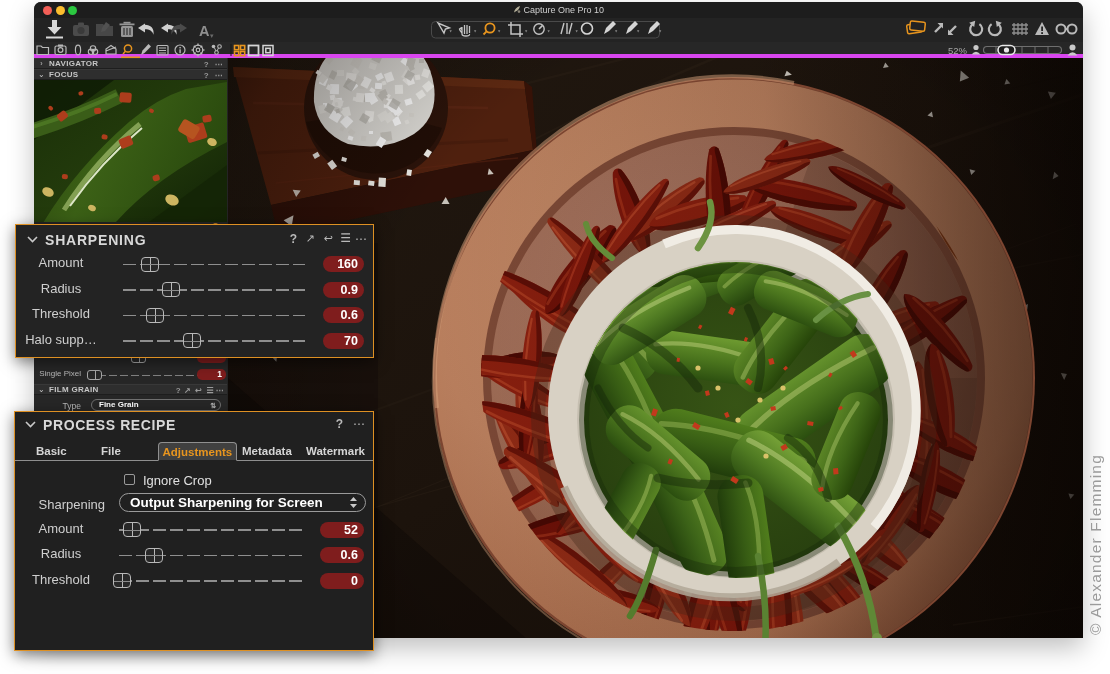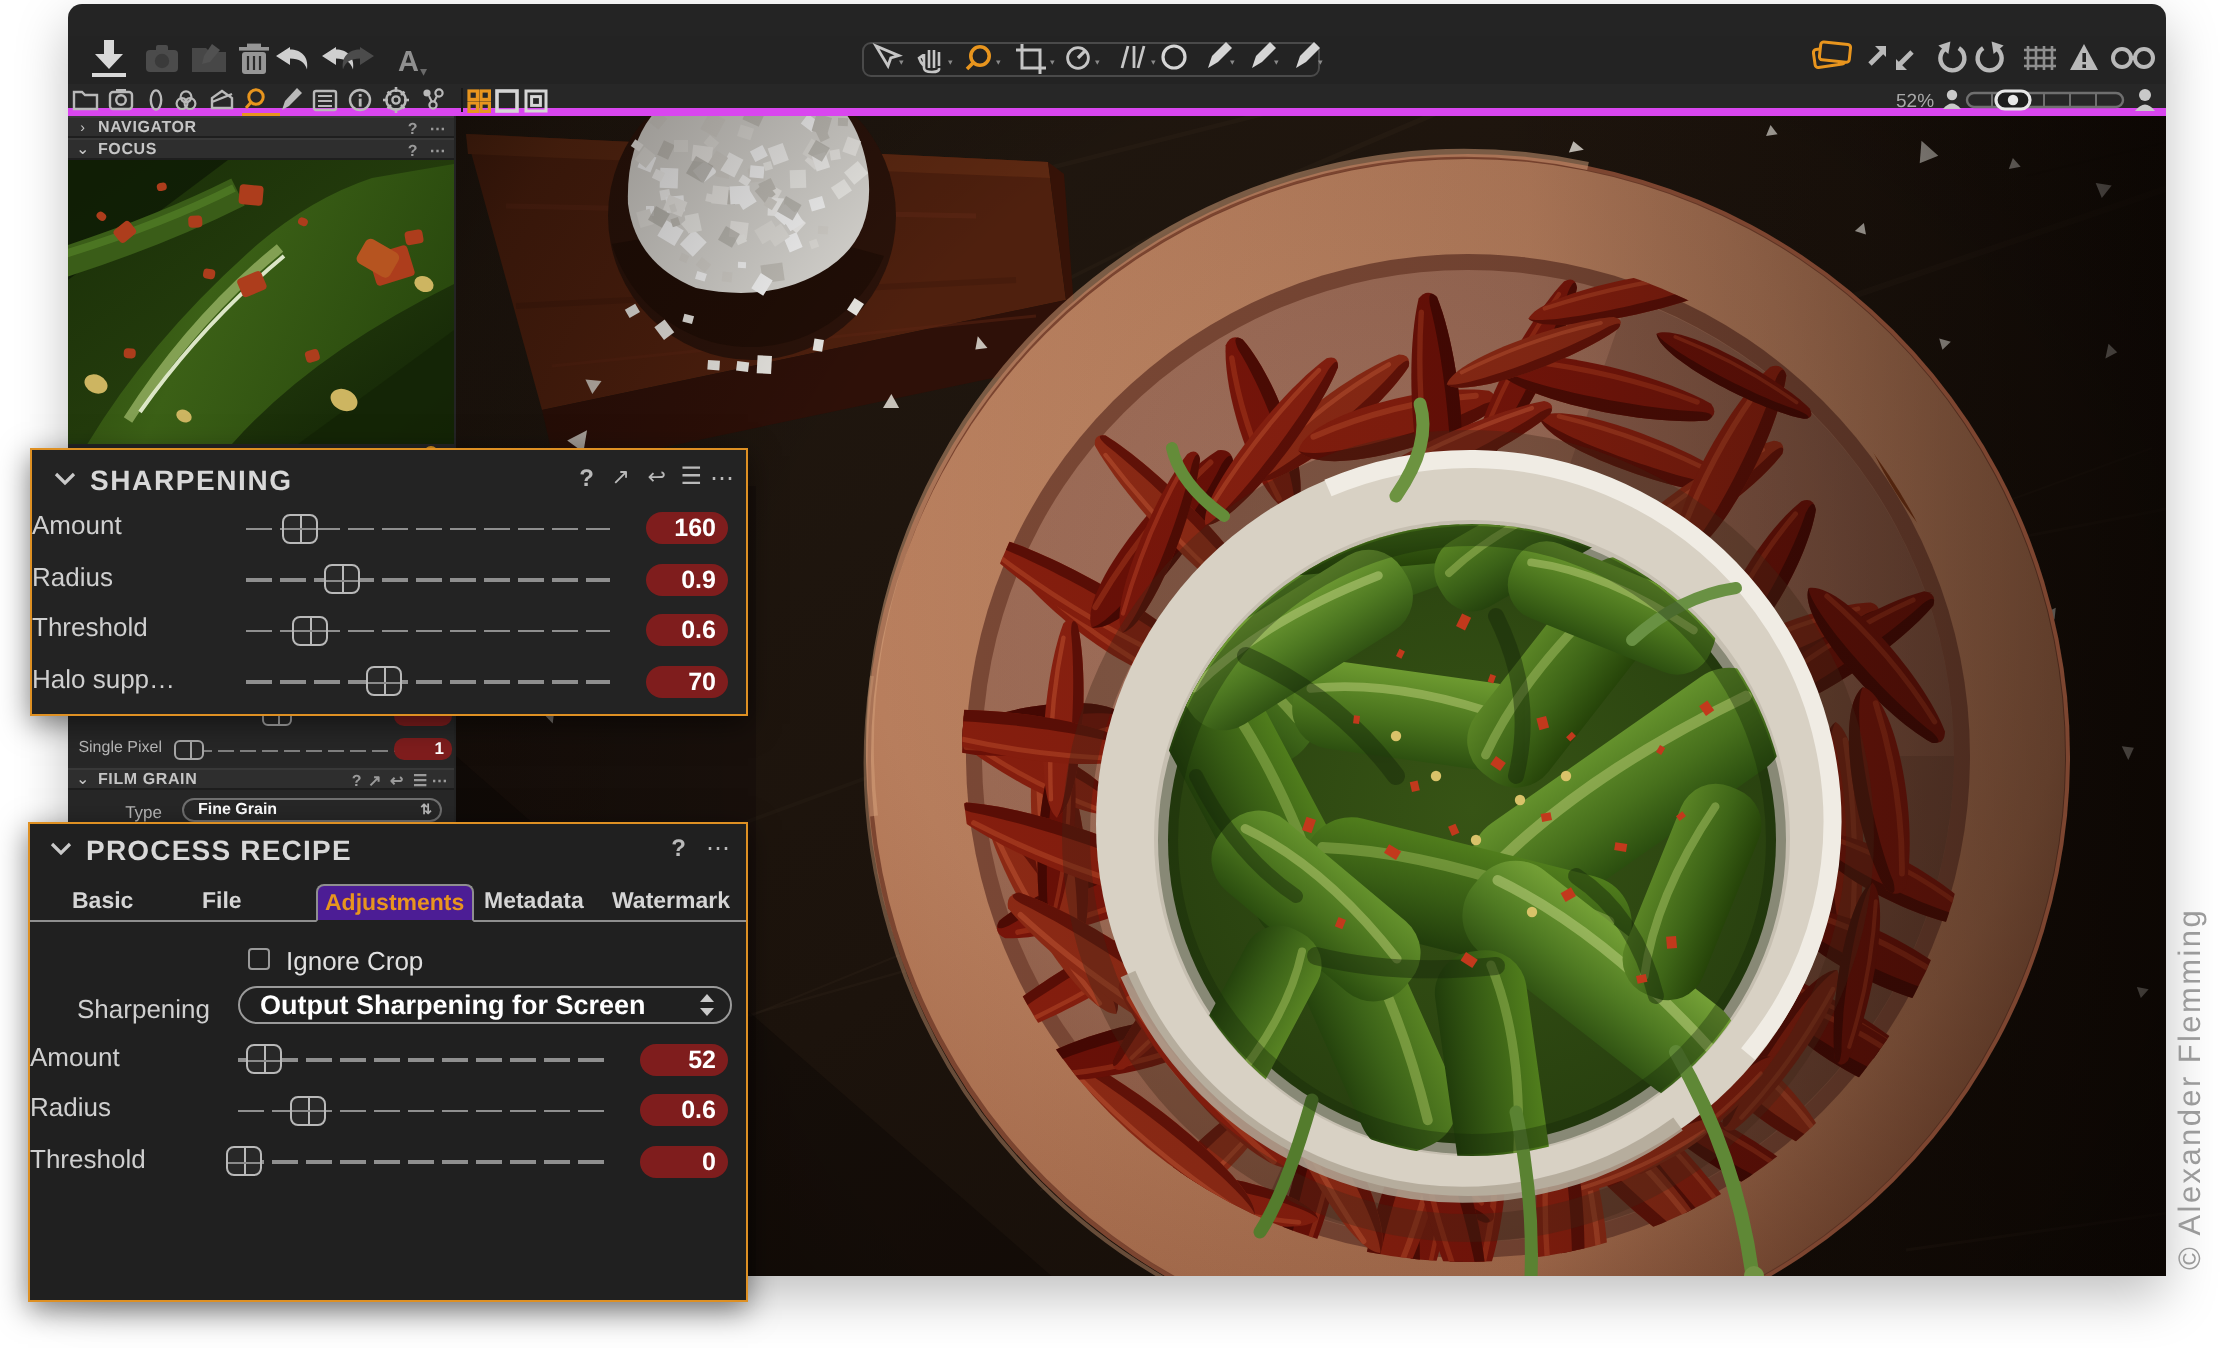--- a/index.html
+++ b/index.html
@@ -7,31 +7,40 @@
 .tl { position:absolute; top:4px; width:9px; height:9px; border-radius:50%; }
 #title { position:absolute; top:3px; left:0; width:100%; text-align:center; font-size:9px; color:#cfcfcf; }
 #toolbar { position:absolute; left:0; top:16px; width:100%; height:24px; background:#232323; }
 #row2 { position:absolute; left:0; top:40px; width:100%; height:16px; background:#272727; border-bottom:4px solid #d946ef; }
 #sidebar { position:absolute; left:0; top:56px; width:193px; height:580px; background:#272727; }
 .phead { position:relative; height:11px; background:#2e2e2e; border-bottom:1px solid #1e1e1e; border-top:1px solid #383838; color:#c5c5c5; font-size:8px; font-weight:bold; letter-spacing:0.3px; line-height:10px; }
 .phead .car { display:inline-block; width:15px; text-align:center; font-size:7px; font-weight:normal; }
 .phead .ic { position:absolute; top:1px; color:#9a9a9a; font-size:8px; font-weight:bold; }
 #viewer { position:absolute; left:194px; top:56px; width:855px; height:580px; background:#19110b; overflow:hidden; }
 .panel { position:absolute; background:#232323; border:1.5px solid #de9023; color:#d8d8d8; box-shadow:0 4px 14px rgba(0,0,0,0.5); }
-.plabel { position:absolute; text-align:left; font-size:13px; color:#cfcfcf; }
+.plabel { position:absolute; text-align:center; font-size:13px; color:#cfcfcf; }
 .pval { position:absolute; background:#7f1d1d; border-radius:8px; color:#fff; font-weight:bold; font-size:12.5px; text-align:right; }
 .track { position:absolute; height:1.5px; background:repeating-linear-gradient(90deg,#8f8f8f 0 13px,transparent 13px 17px); }
 .handle { position:absolute; width:18px; height:15px; border:1.5px solid #b9b9b9; border-radius:4px; background:#282828; }
 .handle:before { content:""; position:absolute; left:50%; top:0; bottom:0; width:1.5px; background:#b9b9b9; }
 .handle:after { content:""; position:absolute; top:50%; left:0; right:0; height:1px; background:#8a8a8a; }
 .hsm { position:absolute; width:15px; height:10px; border:1px solid #a8a8a8; border-radius:3px; background:#282828; }
 .hsm:before { content:""; position:absolute; left:50%; top:0; bottom:0; width:1px; background:#a8a8a8; }
 #credit span { position:absolute; left:1087px; top:635px; transform:rotate(-90deg); transform-origin:0 0; white-space:nowrap; color:#9b9b9b; font-size:15.5px; letter-spacing:1.2px; }
 </style></head><body>
 <div id="win">
+  <div id="titlebar">
+    <div class="tl" style="left:9px;background:#f35f57"></div>
+    <div class="tl" style="left:22px;background:#fbbd2e"></div>
+    <div class="tl" style="left:34px;background:#2bc840"></div>
+    <div id="title"><svg width="8" height="9" viewBox="0 0 8 9" style="vertical-align:-1px">
+          <path d="M1,7.5 Q1.8,2.5 7,1 Q6.2,5 3,6.3 Z" fill="#b5b09a"></path>
+          <circle cx="6" cy="6.6" r="1.3" fill="#8a8578"></circle>
+        </svg> Capture One Pro 10</div>
+  </div>
   <div id="toolbar">
       <svg width="1049" height="24" viewBox="0 0 1049 24" style="position:absolute;left:0;top:0">
         <g fill="#d8d8d8">
           <path d="M18,2 h5 v7 h4.5 l-7,7.5 -7,-7.5 h4.5 Z"></path>
           <rect x="12" y="18.5" width="17" height="2"></rect>
         </g>
         <g fill="#4b4b4b">
           <rect x="39" y="7" width="16" height="11" rx="2"></rect>
           <rect x="44" y="4.5" width="6" height="4" rx="1"></rect>
           <circle cx="47" cy="12.5" r="3.6" fill="#3a3a3a"></circle>
@@ -1104,21 +1113,21 @@
 <div class="panel" id="recipe" style="left:14px;top:411px;width:360px;height:240px;background:#202020">
     <svg width="11" height="7" viewBox="0 0 11 7" style="position:absolute;left:10px;top:9px">
       <path d="M1,1 L5.5,5.5 L10,1" stroke="#c9c9c9" stroke-width="1.6" fill="none"></path>
     </svg>
     <div style="position:absolute;left:28px;top:5px;font-size:14px;font-weight:bold;letter-spacing:0.6px;color:#d8d8d8">PROCESS RECIPE</div>
     <div style="position:absolute;right:30px;top:5px;font-size:12px;color:#b9b9b9;font-weight:bold">?</div>
     <div style="position:absolute;right:8px;top:5px;font-size:12px;color:#b9b9b9">⋯</div>
     <div style="position:absolute;left:0;top:48px;width:100%;height:1px;background:#8f8f8f"></div>
     <div style="position:absolute;left:21px;top:30px;height:18px;color:#d5d5d5;font-size:11.5px;font-weight:bold;line-height:18px">Basic</div>
     <div style="position:absolute;left:86px;top:30px;height:18px;color:#d5d5d5;font-size:11.5px;font-weight:bold;line-height:18px">File</div>
-    <div style="position:absolute;left:142.5px;top:30px;height:19px;padding:0 4px;border:1px solid #8f8f8f;border-bottom:1px solid #202020;border-radius:4px 4px 0 0;background:#4c1d95;color:#e8951e;font-size:11.5px;font-weight:bold;line-height:18px;z-index:2">Adjustments</div>
+    <div style="position:absolute;left:142.5px;top:30px;height:19px;padding:0 4px;border:1px solid #8f8f8f;border-bottom:1px solid #202020;border-radius:4px 4px 0 0;background:#404040;color:#e8951e;font-size:11.5px;font-weight:bold;line-height:18px;z-index:2">Adjustments</div>
     <div style="position:absolute;left:227px;top:30px;height:18px;color:#d5d5d5;font-size:11.5px;font-weight:bold;line-height:18px">Metadata</div>
     <div style="position:absolute;left:291px;top:30px;height:18px;color:#d5d5d5;font-size:11.5px;font-weight:bold;line-height:18px">Watermark</div>
     <div style="position:absolute;left:109px;top:62px;width:11px;height:11px;border:1.5px solid #9a9a9a;border-radius:2px"></div>
     <div style="position:absolute;left:128px;top:61px;font-size:13px;color:#e0e0e0">Ignore Crop</div>
     <div style="position:absolute;left:0px;top:85px;width:90px;text-align:right;font-size:13px;color:#cfcfcf">Sharpening</div>
     <div style="position:absolute;left:104px;top:81px;width:247px;height:19px;border:1.5px solid #9a9a9a;border-radius:9.5px;color:#fff;font-size:13.5px;font-weight:bold;line-height:17px;padding-left:10px">Output Sharpening for Screen<svg width="9" height="13" viewBox="0 0 9 13" style="position:absolute;right:7px;top:2px">
         <path d="M4.5,1 L8,5 H1 Z" fill="#c9c9c9"></path>
         <path d="M4.5,12 L1,8 H8 Z" fill="#c9c9c9"></path>
       </svg></div>
     <div class="plabel" style="left:0px;top:108.5px;width:92px">Amount</div>

